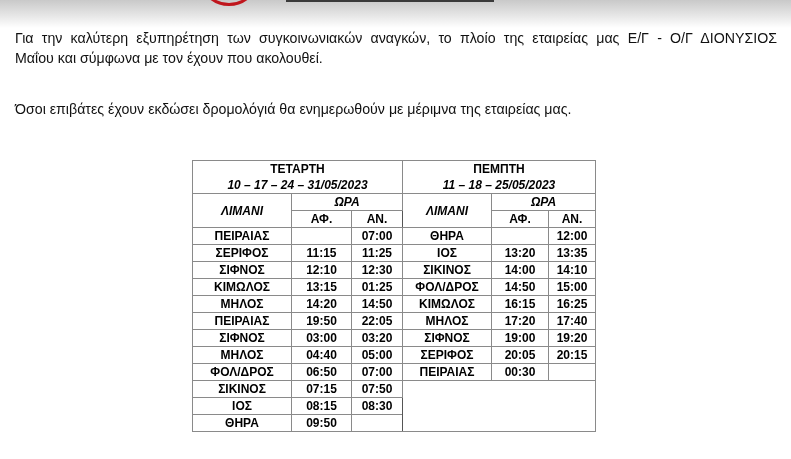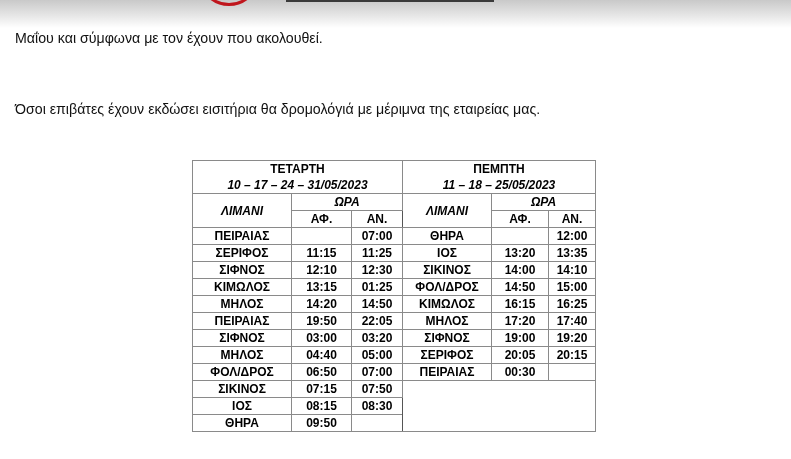--- a/index.html
+++ b/index.html
@@ -33,25 +33,26 @@
 </style>
 </head>
 <body>
 
 <div class="topbar">
   <div class="logo-arc"></div>
   <div class="dark-line"></div>
 </div>
 
 <div class="para p1">
+  <span class="ln">Για την καλύτερη εξυπηρέτηση των συγκοινωνιακών αναγκών, το πλοίο της εταιρείας μας Ε/Γ - Ο/Γ ΔΙΟΝΥΣΙΟΣ</span>
   <span class="ln last">Μαΐου και σύμφωνα με τον έχουν που ακολουθεί.</span>
 </div>
 
 <div class="para p2">
-  <span class="ln last">Όσοι επιβάτες έχουν εκδώσει εισιτήρια θα δρομολόγιά με μέριμνα της εταιρείας μας.</span>
+  <span class="ln last">Όσοι επιβάτες έχουν εκδώσει δρομολόγιά θα ενημερωθούν με μέριμνα της εταιρείας μας.</span>
 </div>
 
 <table class="sched">
   <colgroup>
     <col class="c-port">
       <col class="c-t1">
       <col class="c-t2">
     <col class="c-port2">
       <col class="c-t3">
       <col class="c-t4">

